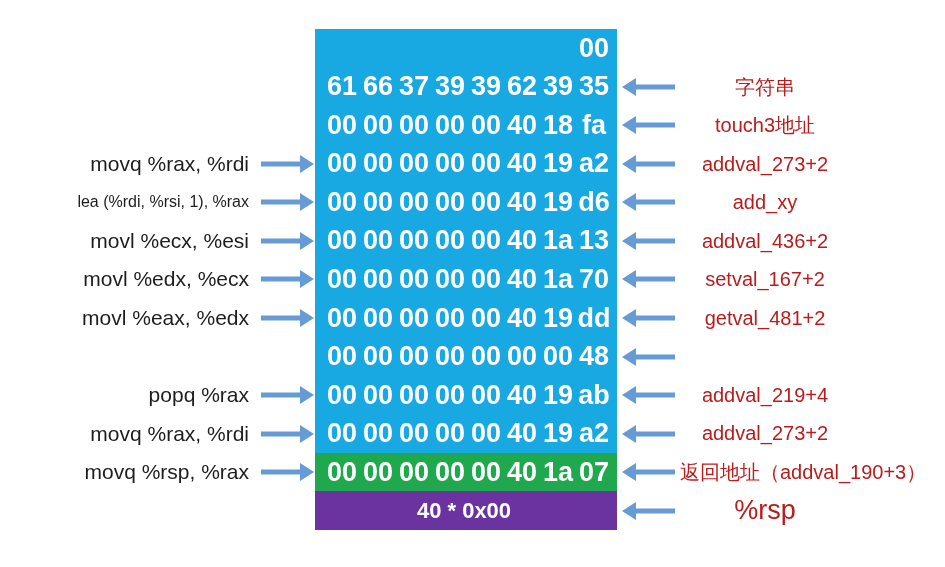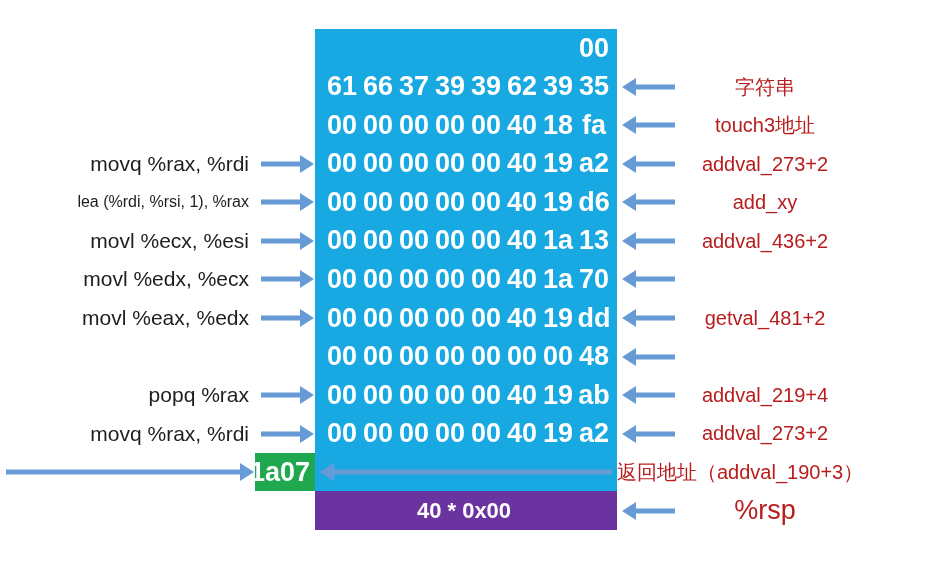--- a/index.html
+++ b/index.html
@@ -163,20 +163,21 @@
           <span class="byte">00</span>
           <span class="byte">00</span>
           <span class="byte">00</span>
           <span class="byte">00</span>
           <span class="byte">00</span>
           <span class="byte">40</span>
           <span class="byte">1a</span>
           <span class="byte">70</span>
         </div>
     <div class="arrow arrow-l"></div>
+    <div class="label-right">setval_167+2</div>
   </div>
 
   <div class="row">
     <div class="label-left">movl %eax, %edx</div>
     <div class="arrow arrow-r"></div>
     <div class="bytes bg-blue">
           <span class="byte">00</span>
           <span class="byte">00</span>
           <span class="byte">00</span>
           <span class="byte">00</span>
@@ -233,20 +234,21 @@
           <span class="byte">00</span>
           <span class="byte">40</span>
           <span class="byte">19</span>
           <span class="byte">a2</span>
         </div>
     <div class="arrow arrow-l"></div>
     <div class="label-right">addval_273+2</div>
   </div>
 
   <div class="row">
+    <div class="label-left">movq %rsp, %rax</div>
     <div class="arrow arrow-r"></div>
     <div class="bytes bg-green">
           <span class="byte">00</span>
           <span class="byte">00</span>
           <span class="byte">00</span>
           <span class="byte">00</span>
           <span class="byte">00</span>
           <span class="byte">40</span>
           <span class="byte">1a</span>
           <span class="byte">07</span>

